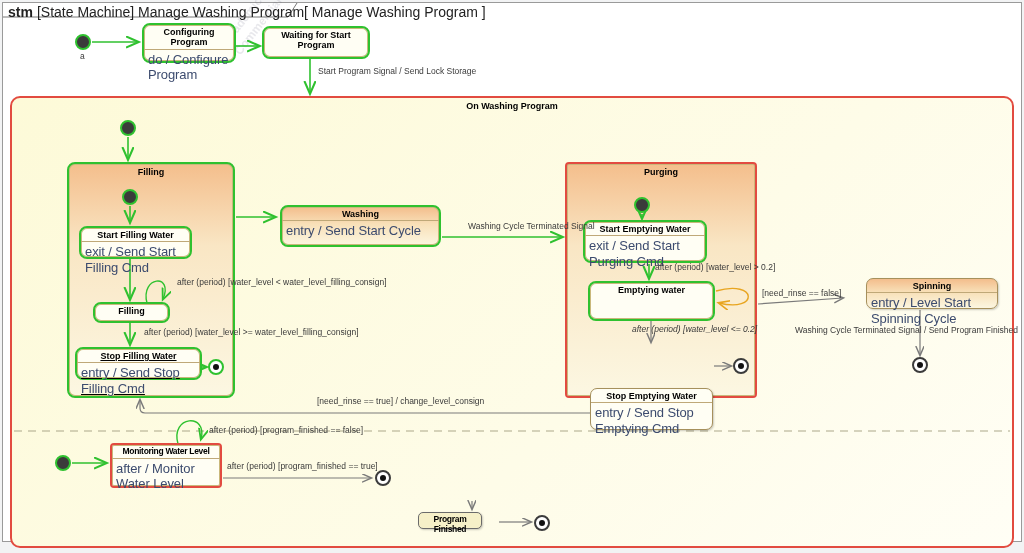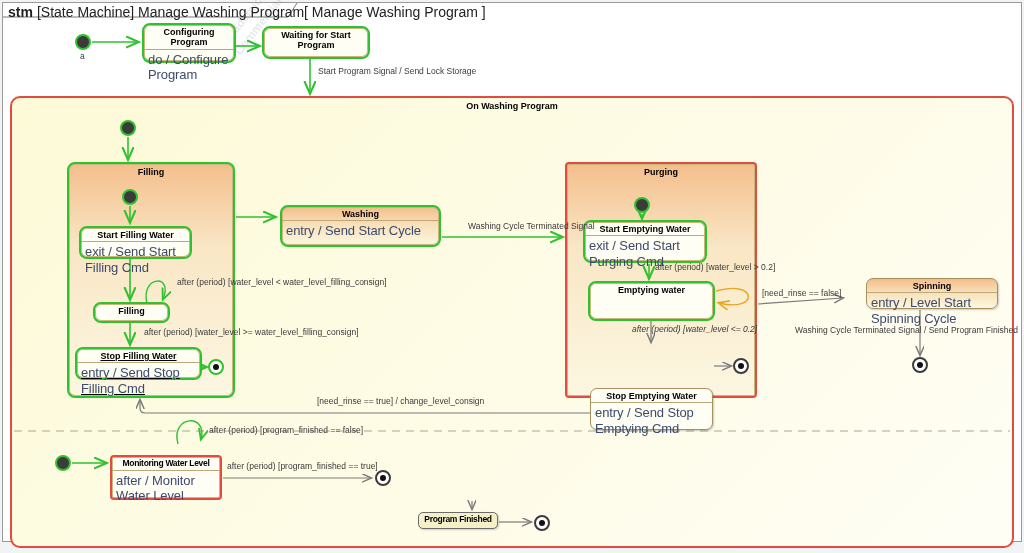--- a/index.html
+++ b/index.html
@@ -140,26 +140,26 @@
   <div class="state sep tan-border" style="left:590px;top:356px;width:123px;height:42px;background:#fffef4;margin-top:32px;">
     <div class="title">Stop Emptying Water</div>
     <div class="body">entry / Send Stop Emptying Cmd</div>
   </div>
 
   <div class="state sep tan-border grad" style="left:850px;top:278px;width:132px;height:31px;margin-left:16px;">
     <div class="title">Spinning</div>
     <div class="body">entry / Level Start Spinning Cycle</div>
   </div>
 
-  <div class="state red-sel sep tight" style="left:110px;top:443px;width:112px;height:45px;margin-top:12px;">
+  <div class="state red-sel sep tight" style="left:110px;top:443px;width:112px;height:45px;">
     <div class="title">Monitoring Water Level</div>
     <div class="body">after / Monitor Water Level</div>
   </div>
 
-  <div class="state tan-border tight" style="left:418px;top:512px;width:80px;height:17px;background:#f6f0c8;border-radius:5px;border-color:#6b6b6b;">
+  <div class="state tan-border tight" style="left:418px;top:512px;width:64px;height:17px;background:#f6f0c8;border-radius:5px;border-color:#6b6b6b;">
     <div class="title" style="padding-top:2px;">Program Finished</div>
   </div>
 
   <div class="init" style="left:83px;top:42px;"></div>
   <div class="init" style="left:128px;top:128px;"></div>
   <div class="init" style="left:130px;top:197px;"></div>
   <div class="init" style="left:642px;top:205px;"></div>
   <div class="init" style="left:63px;top:463px;"></div>
 
   <div class="final green" style="left:216px;top:367px;"></div>

